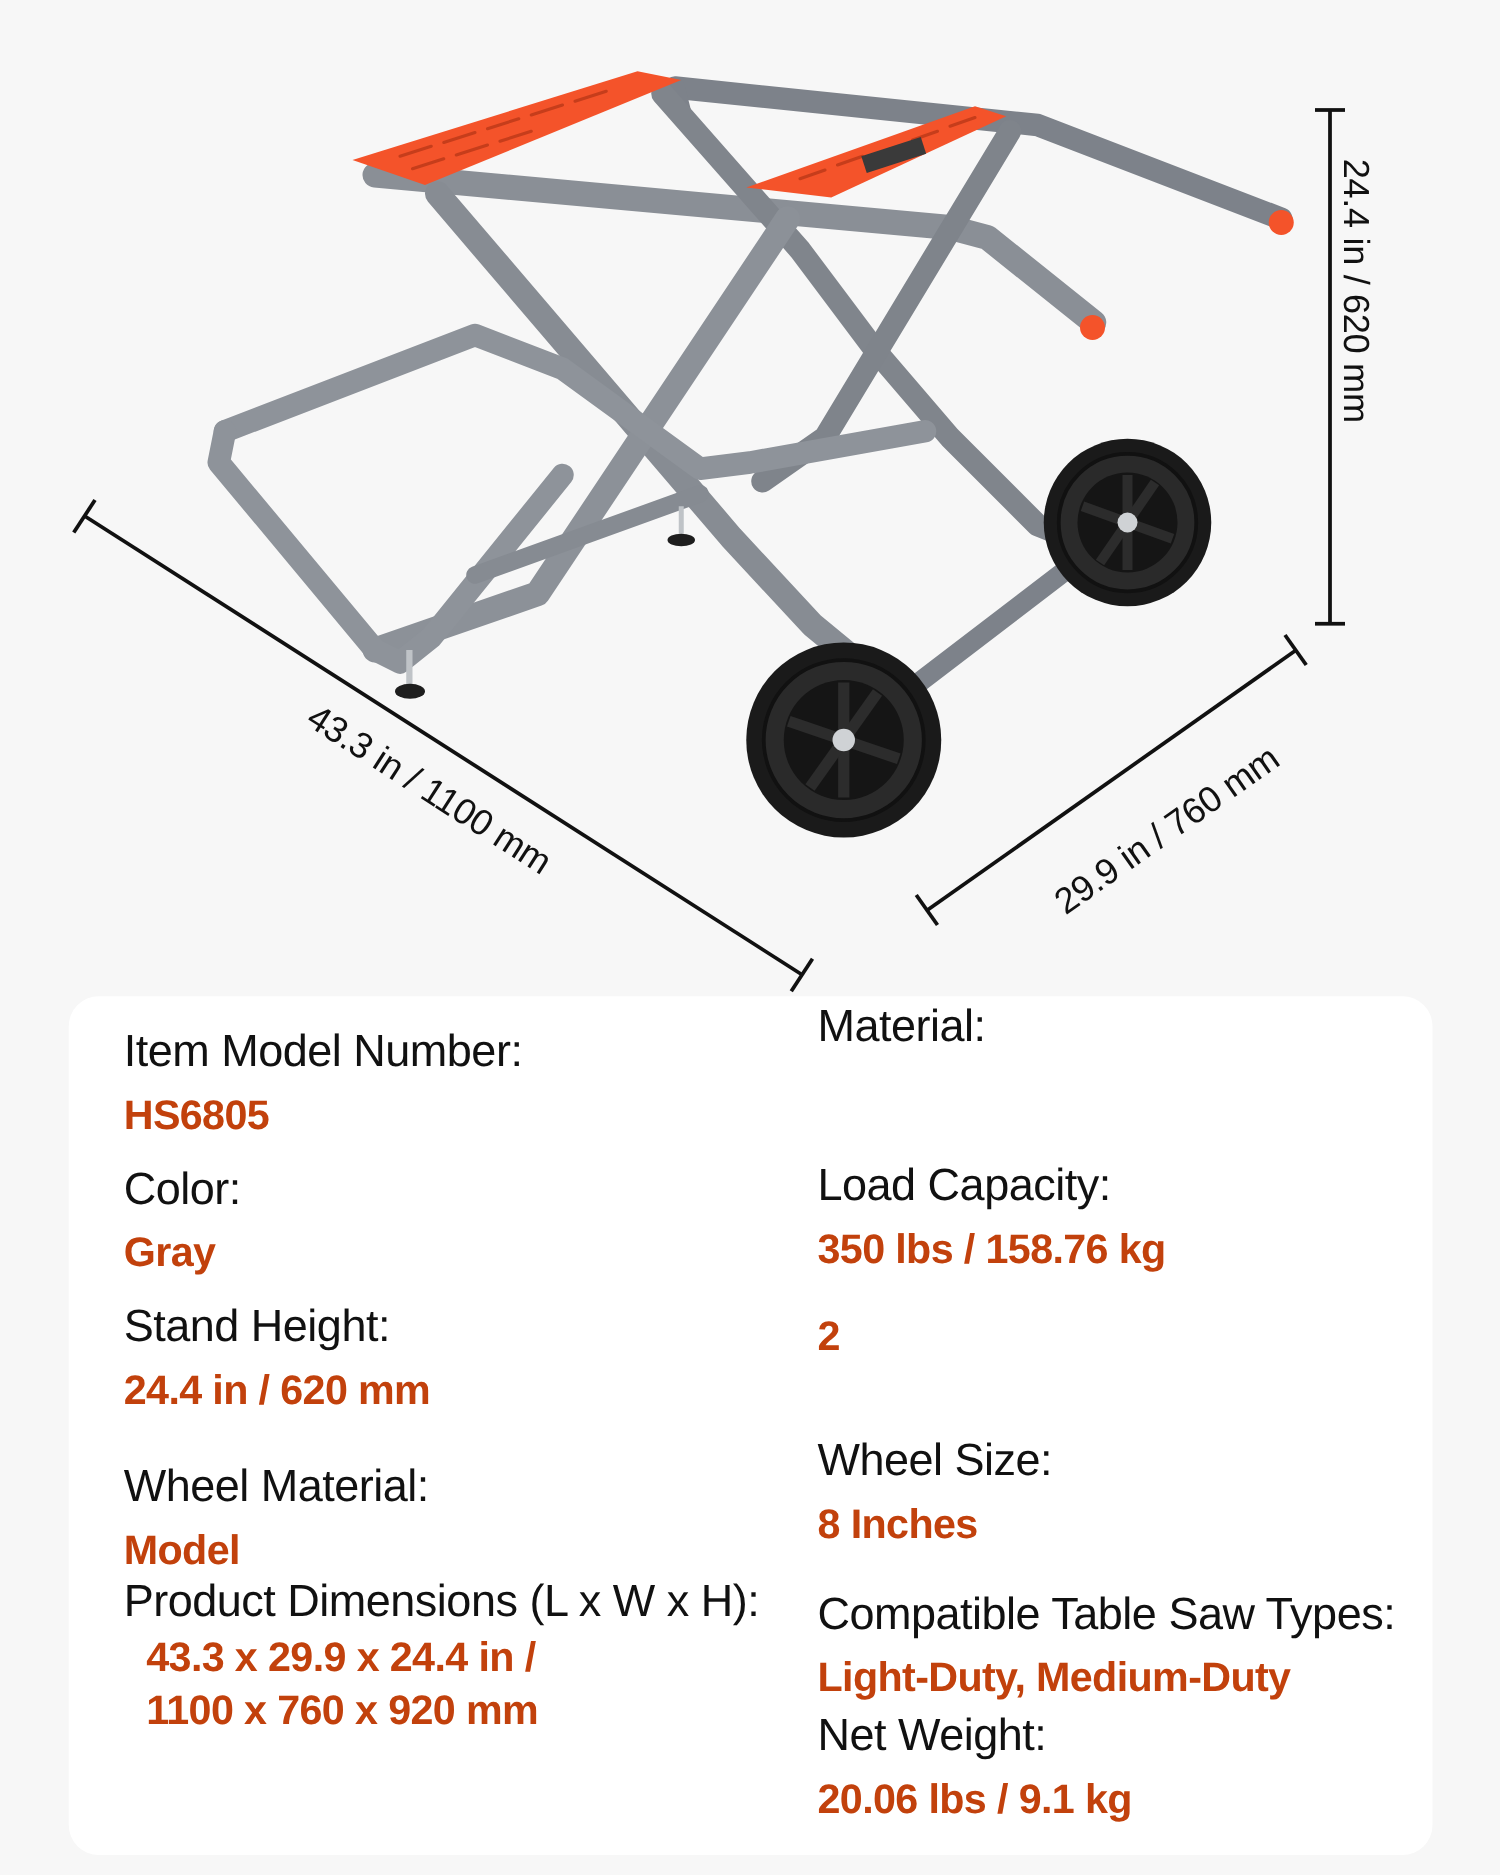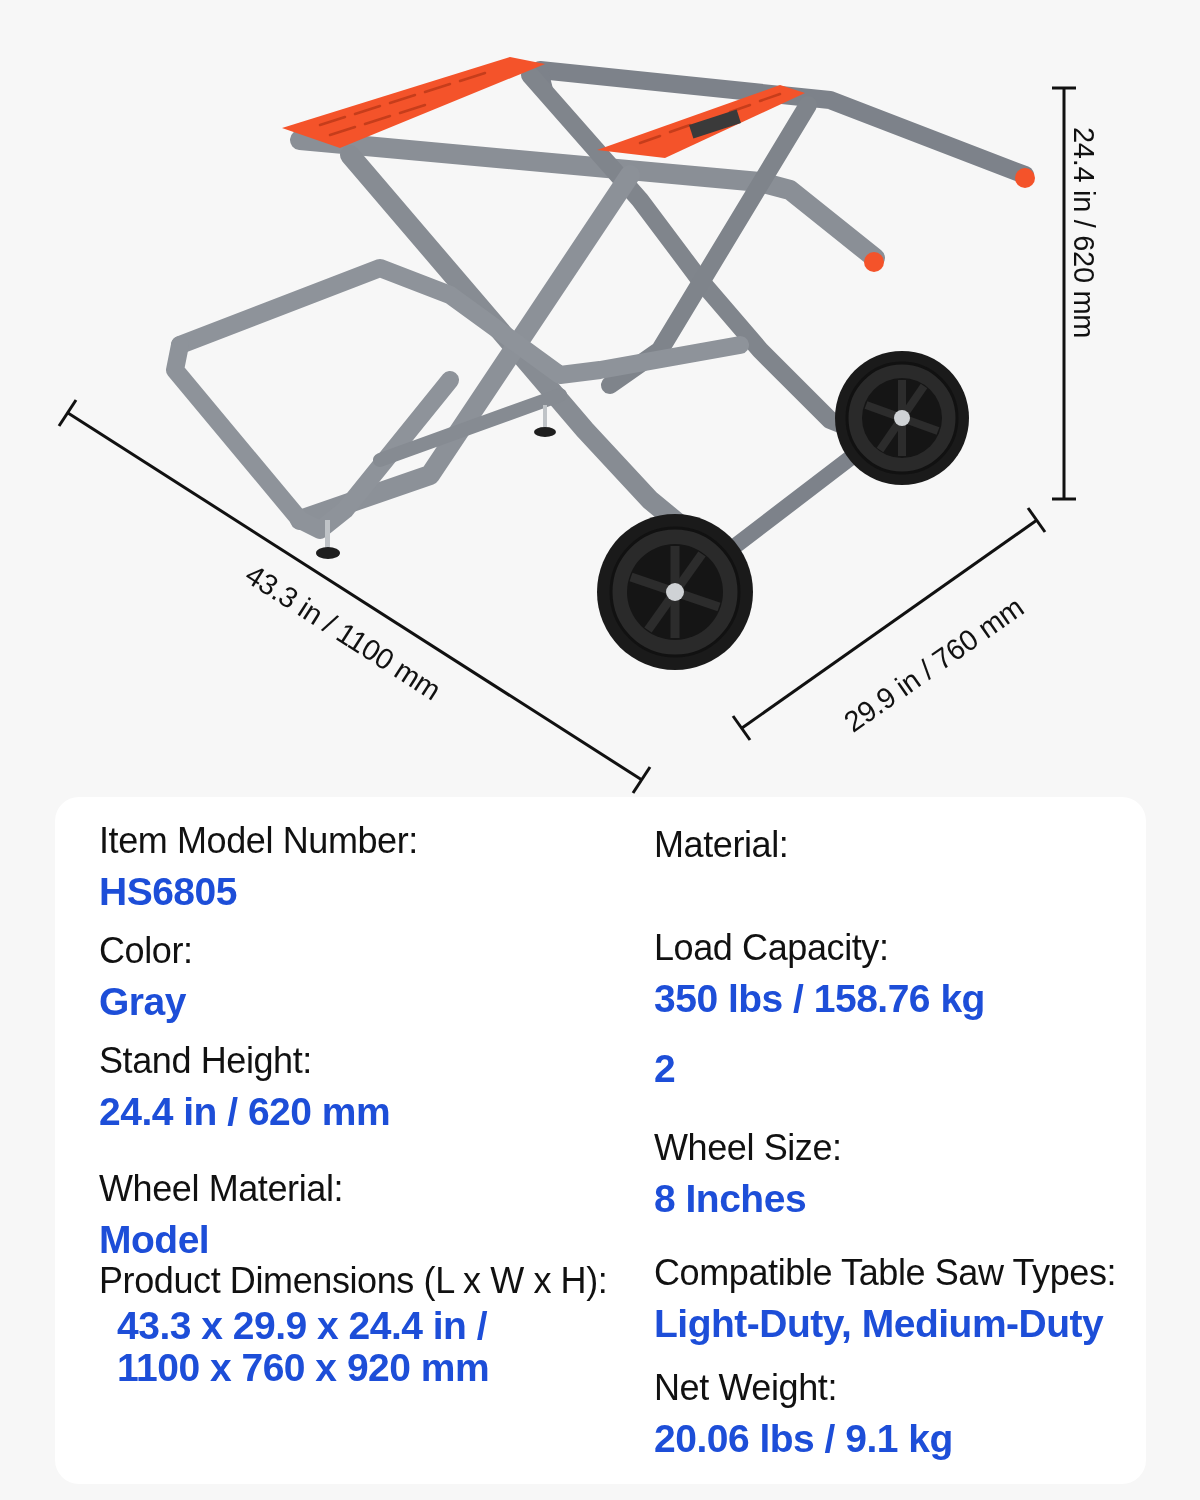--- a/index.html
+++ b/index.html
@@ -21,21 +21,21 @@
   }
   .spec-col { position: absolute; top: 0; }
   .spec-col.left { left: 44px; }
   .spec-col.right { left: 599px; }
   .spec-item { position: absolute; left: 0; white-space: nowrap; }
   .spec-label {
     display: block; font-size: 36px; color: #111; line-height: 40px;
     letter-spacing: -0.4px;
   }
   .spec-value {
-    display: block; font-size: 39px; font-weight: bold; color: #1d4ed8;
+    display: block; font-size: 33px; font-weight: bold; color: #c2410c;
     line-height: 40px; margin-top: 11px; letter-spacing: -0.5px;
   }
   .spec-value.multi { margin-left: 18px; line-height: 42px; }
 </style>
 </head>
 <body>
 
 <div class="product-figure">
   <svg width="1200" height="800" viewBox="0 0 1200 800">
     <defs>
@@ -151,35 +151,35 @@
       <span class="spec-value">Model</span>
     </div>
     <div class="spec-item" style="top:464px">
       <span class="spec-label">Product Dimensions (L x W x H):</span>
       <span class="spec-value multi" style="margin-top:4px">43.3 x 29.9 x 24.4 in /</span>
       <span class="spec-value multi" style="margin-top:0">1100 x 760 x 920 mm</span>
     </div>
   </div>
 
   <div class="spec-col right">
-    <div class="spec-item" style="top:28px">
+    <div class="spec-item" style="top:4px">
       <span class="spec-label">Material:</span>
     </div>
     <div class="spec-item" style="top:131px">
       <span class="spec-label">Load Capacity:</span>
       <span class="spec-value">350 lbs / 158.76 kg</span>
     </div>
     <div class="spec-item" style="top:241px">
       <span class="spec-value">2</span>
     </div>
-    <div class="spec-item" style="top:331px">
+    <div class="spec-item" style="top:351px">
       <span class="spec-label">Wheel Size:</span>
       <span class="spec-value">8 Inches</span>
     </div>
-    <div class="spec-item" style="top:456px">
+    <div class="spec-item" style="top:474px">
       <span class="spec-label">Compatible Table Saw Types:</span>
       <span class="spec-value">Light-Duty, Medium-Duty</span>
     </div>
     <div class="spec-item" style="top:571px">
       <span class="spec-label">Net Weight:</span>
       <span class="spec-value">20.06 lbs / 9.1 kg</span>
     </div>
   </div>
 </div>
 

